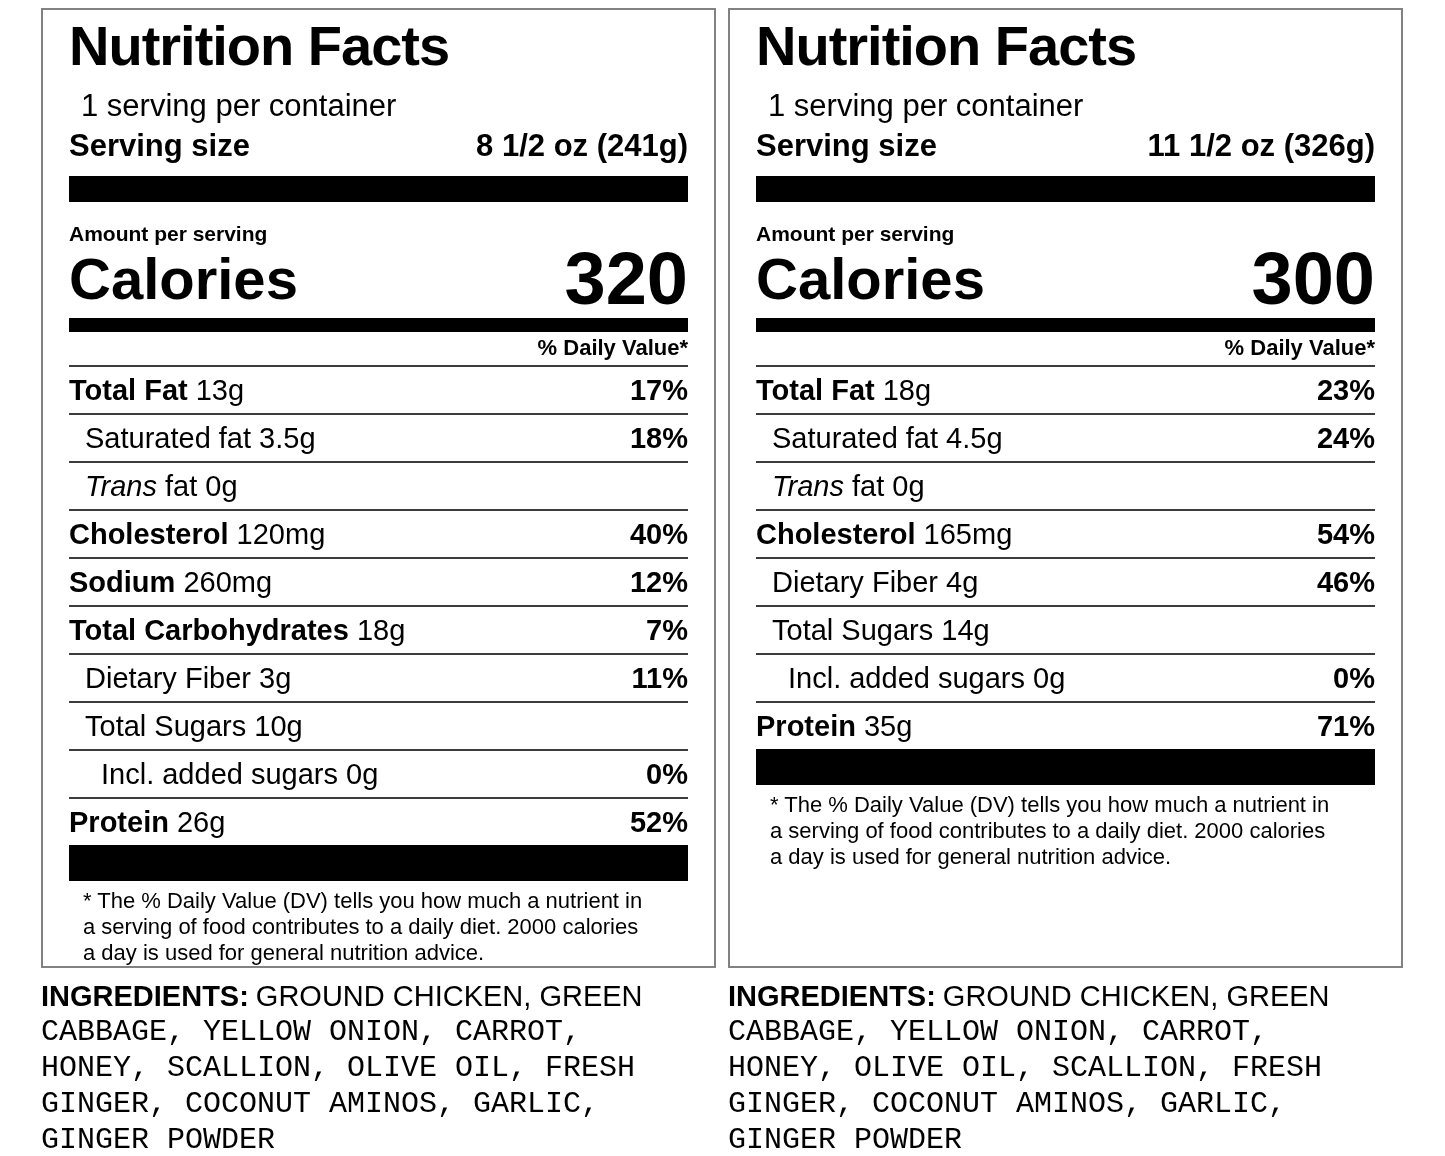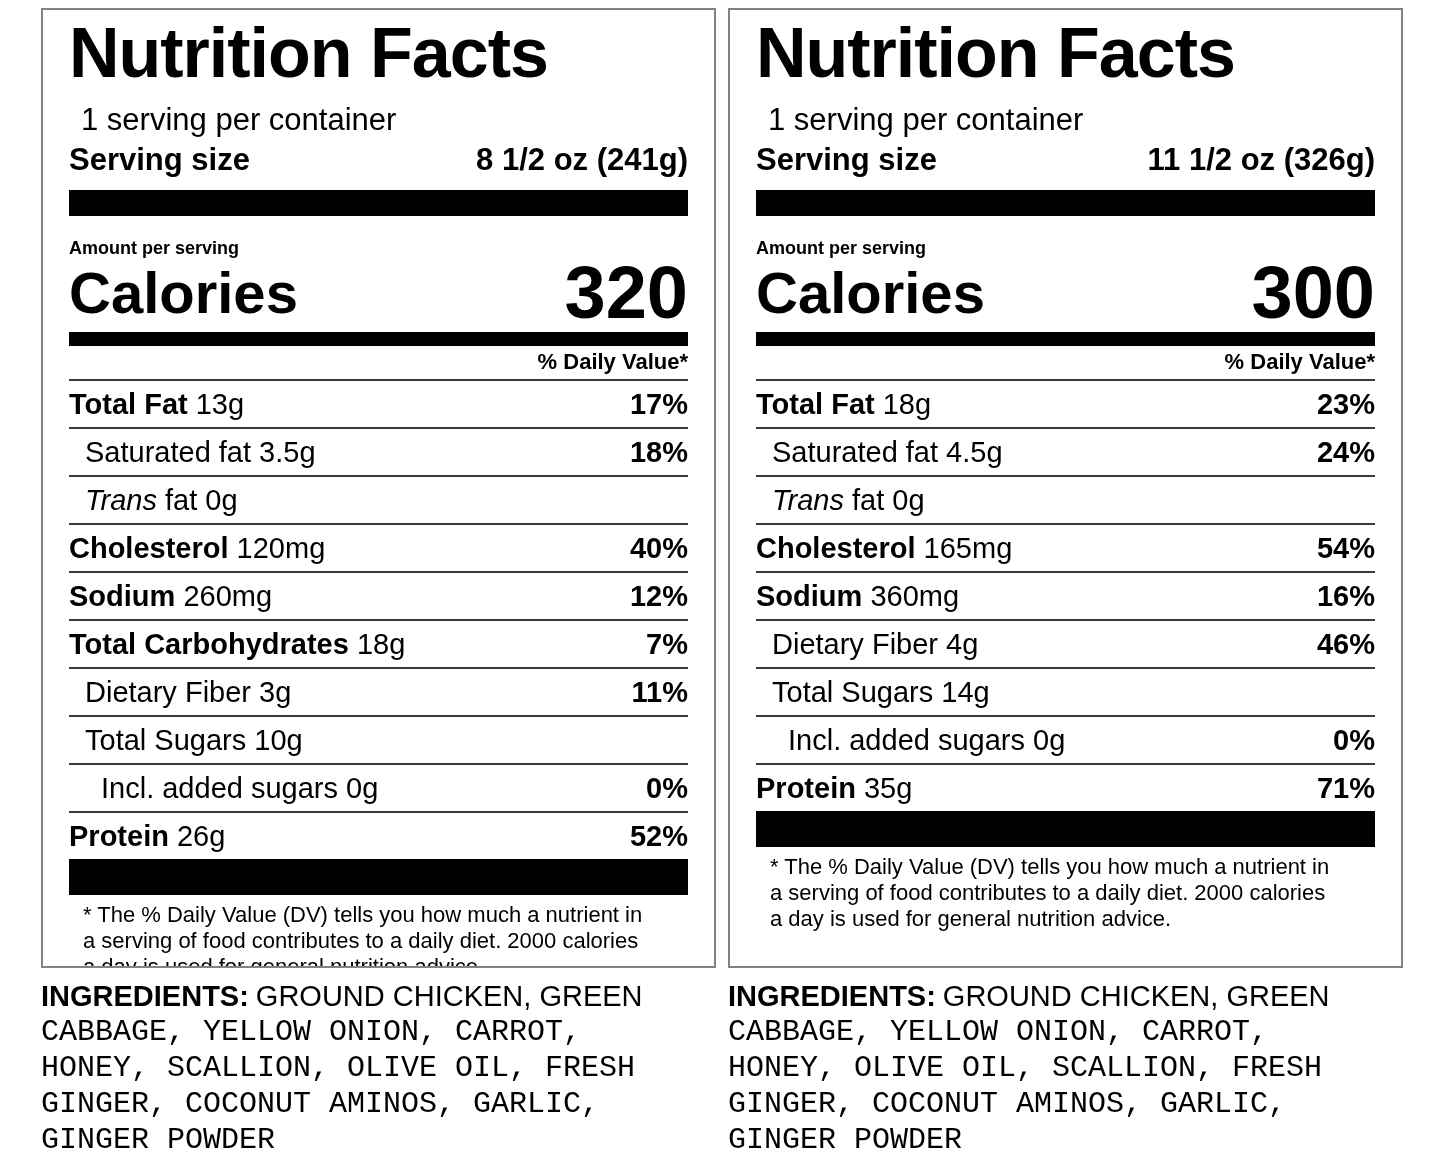--- a/index.html
+++ b/index.html
@@ -11,26 +11,26 @@
   }
   .column{position:absolute;top:8px;width:675px;}
   #col-left{left:41px;}
   #col-right{left:728px;}
 
   .nf-box{
     box-sizing:border-box;width:675px;height:960px;
     border:2px solid #828282;background:#fff;
     padding:0 26px;overflow:hidden;
   }
-  .nf-title{font-weight:bold;font-size:70px;line-height:1.0;letter-spacing:-1px;margin-top:8px;}
+  .nf-title{font-weight:bold;font-size:56px;line-height:1.0;letter-spacing:-1px;margin-top:8px;}
   .nf-line1{font-size:31px;line-height:36px;margin-top:14px;margin-left:12px;}
   .nf-serving-row{display:flex;justify-content:space-between;font-size:31px;font-weight:bold;line-height:36px;margin-top:4px;}
   .bar{background:#000;}
   .bar-thick1{height:26px;margin-top:12px;}
-  .nf-aps{font-size:18px;font-weight:bold;line-height:24px;margin-top:20px;}
+  .nf-aps{font-size:21px;font-weight:bold;line-height:24px;margin-top:20px;}
   .nf-cal-row{display:flex;justify-content:space-between;align-items:center;}
   .nf-cal-label{font-size:58px;font-weight:bold;line-height:66px;}
   .nf-cal-value{font-size:74px;font-weight:bold;line-height:66px;}
   .bar-mid{height:14px;margin-top:6px;}
   .nf-dvh{font-size:22px;font-weight:bold;text-align:right;padding:5px 0 6px 0;line-height:22px;}
   .nf-rows{}
   .nf-row{
     height:46px;display:flex;justify-content:space-between;align-items:center;
     border-top:2px solid #3b3b3b;font-size:29px;
   }
@@ -153,24 +153,20 @@
           <span class="nf-row-pct">24%</span>
         </div>
         <div class="nf-row ind1">
           <span><i>Trans</i> fat 0g</span>
           <span class="nf-row-pct"></span>
         </div>
         <div class="nf-row ind0">
           <span><b>Cholesterol</b> 165mg</span>
           <span class="nf-row-pct">54%</span>
         </div>
-        <div class="nf-row ind0">
-          <span><b>Sodium</b> 360mg</span>
-          <span class="nf-row-pct">16%</span>
-        </div>
         <div class="nf-row ind1">
           <span>Dietary Fiber 4g</span>
           <span class="nf-row-pct">46%</span>
         </div>
         <div class="nf-row ind1">
           <span>Total Sugars 14g</span>
           <span class="nf-row-pct"></span>
         </div>
         <div class="nf-row ind2">
           <span>Incl. added sugars 0g</span>

